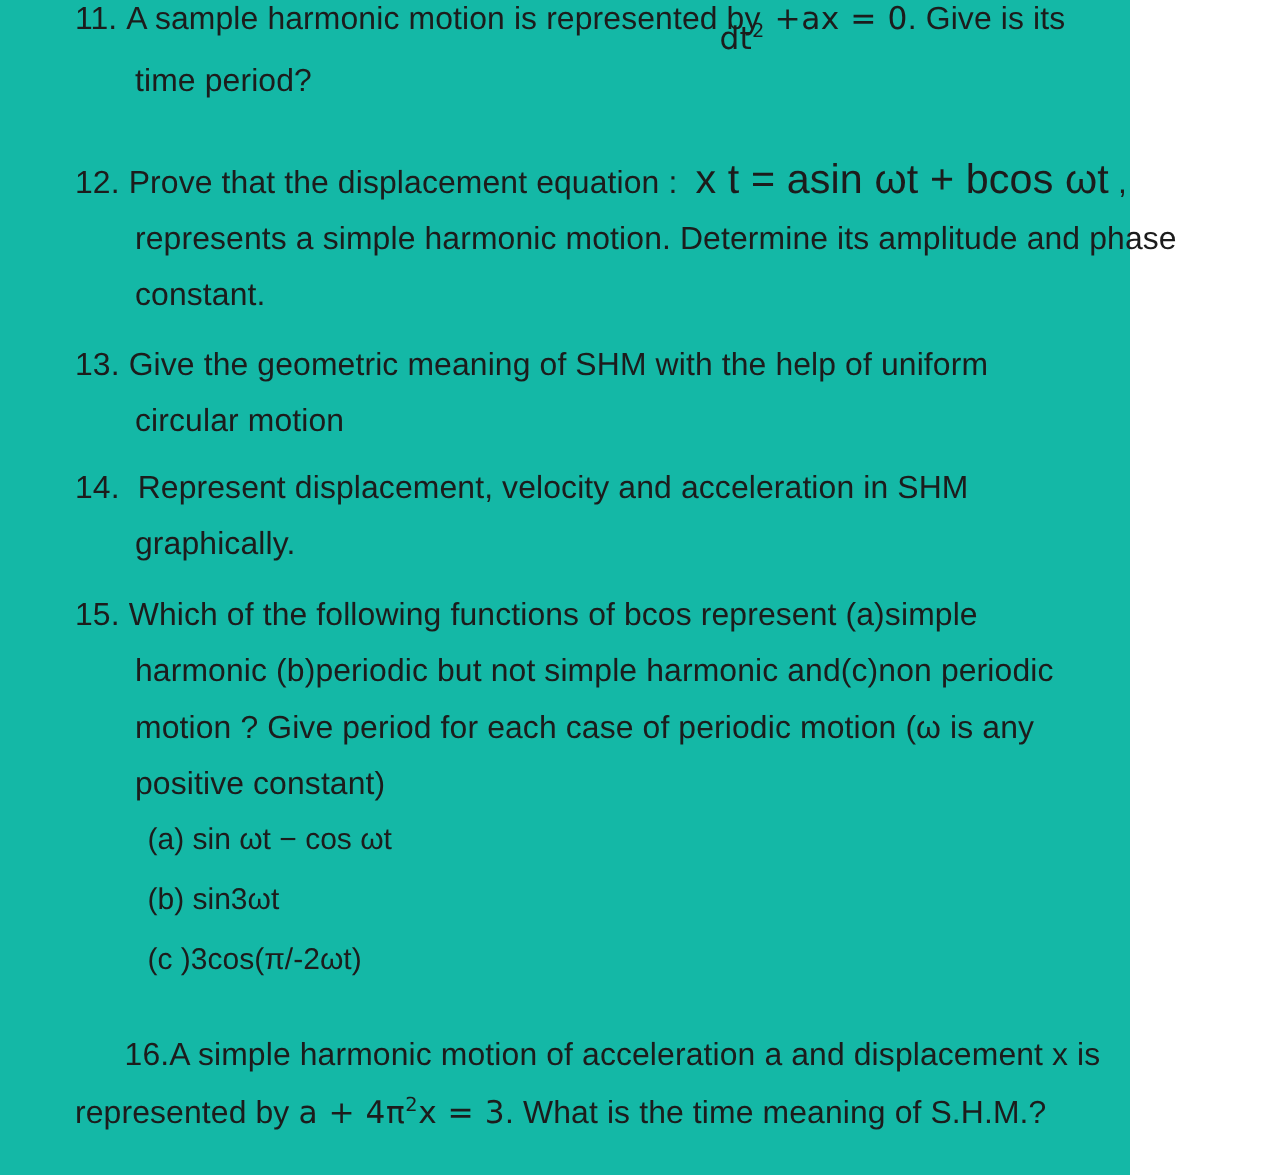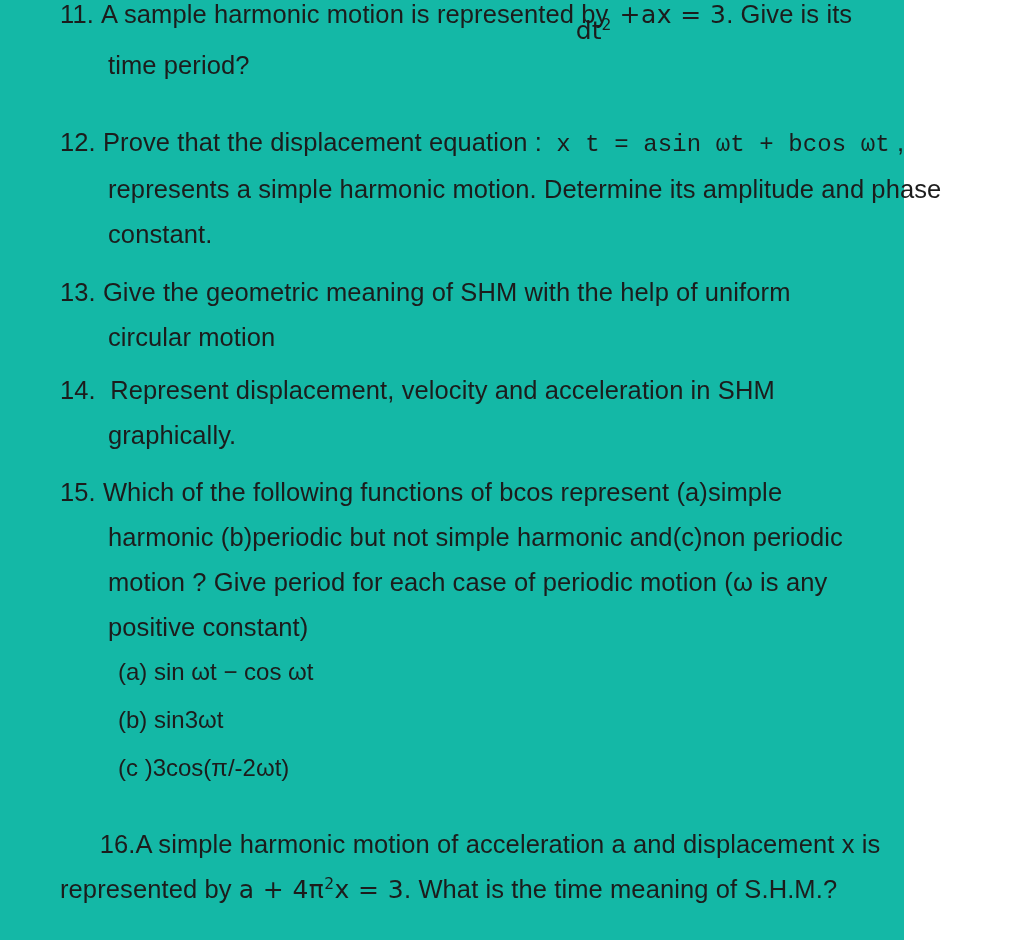--- a/index.html
+++ b/index.html
@@ -73,22 +73,22 @@
   .r16 p { text-align: center; margin: 0; }
 
   
   .math {
     font-family: "DejaVu Sans", sans-serif;
     font-size: 25px;
     letter-spacing: 0.4px;
     white-space: nowrap;
   }
   .math-b {
-    font-family: Liberation Mono, monospace;
-    font-size: 24px;
+    font-family: Liberation Sans, sans-serif;
+    font-size: 33px;
     white-space: nowrap;
   }
   sup.exp {
     font-size: 0.62em;
     vertical-align: super;
     line-height: 0;
   }
 
   
   .frac {
@@ -116,21 +116,21 @@
     margin: 0 0 1px 0;
   }
   .frac .denom { display: block; }
 </style>
 </head>
 <body>
 
 <div class="page">
 
   <div class="q q-hang r11">
-    <p><span class="num">11.</span>&nbsp;<span>A sample harmonic motion is represented by</span> <span class="frac"><span class="numer"></span><span class="bar"></span><span class="denom"><span>dt</span><sup class="exp">2</sup></span></span><span class="math">+ax = 3</span><span>. Give is its</span></p>
+    <p><span class="num">11.</span>&nbsp;<span>A sample harmonic motion is represented by</span> <span class="frac"><span class="numer"></span><span class="bar"></span><span class="denom"><span>dt</span><sup class="exp">2</sup></span></span><span class="math">+ax = 0</span><span>. Give is its</span></p>
     <p class="cont">time period?</p>
   </div>
 
   <div class="q q-hang r12">
     <p><span class="num">12.</span>&nbsp;<span>Prove  that  the  displacement  equation  :</span>&nbsp;&nbsp;<span class="math-b">x t = asin ωt + bcos ωt</span>&nbsp;<span>,</span></p>
     <p class="cont">represents a simple harmonic motion. Determine its amplitude and phase</p>
     <p class="cont">constant.</p>
   </div>
 
   <div class="q q-hang r13">

